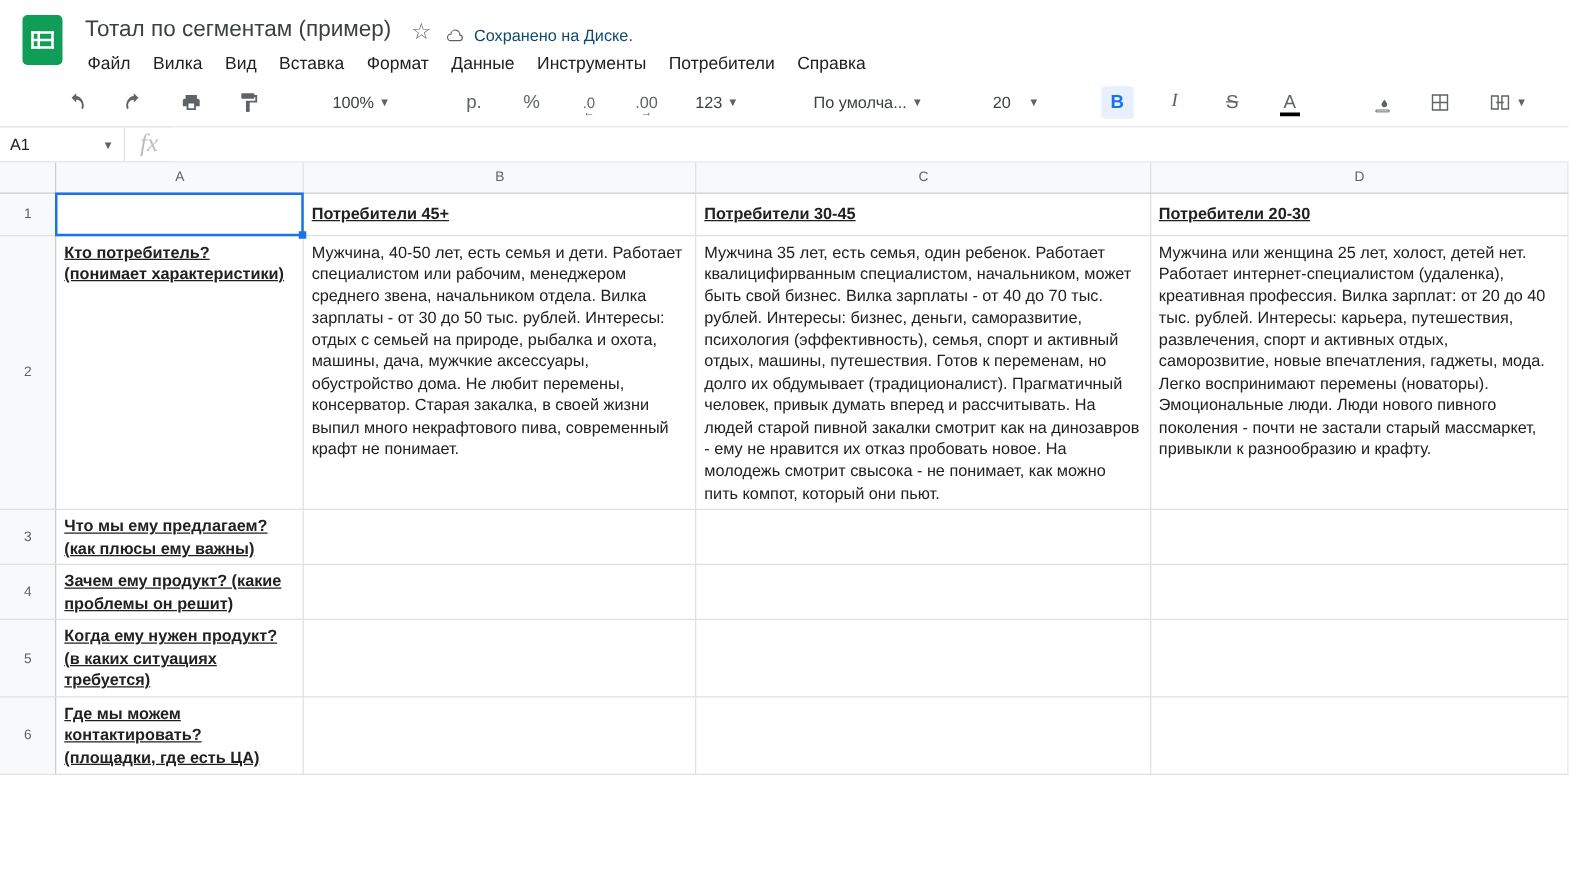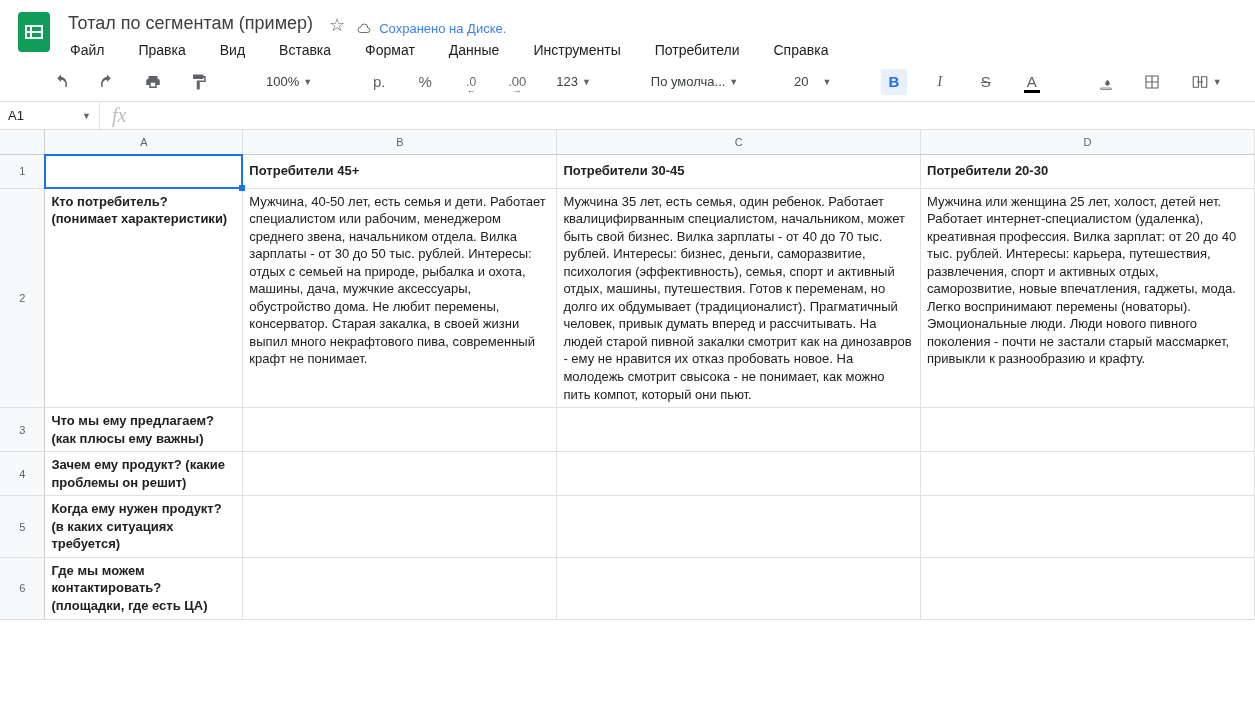--- a/index.html
+++ b/index.html
@@ -13,23 +13,23 @@
     linear-gradient(#fff,#fff) 0 0/18px 2px no-repeat,
     linear-gradient(#fff,#fff) 0 6px/18px 2px no-repeat,
     linear-gradient(#fff,#fff) 0 12px/18px 2px no-repeat,
     linear-gradient(#fff,#fff) 0 0/2px 14px no-repeat,
     linear-gradient(#fff,#fff) 5px 0/2px 14px no-repeat,
     linear-gradient(#fff,#fff) 16px 0/2px 14px no-repeat; }
   .title-area { flex: 1; padding-left: 6px; }
   .title-row { display: flex; align-items: flex-end; gap: 10px; height: 28px; }
   .doc-title { font-size: 18px; color: #3c4043; padding: 2px 6px; border-radius: 4px; }
   .star { color: #5f6368; font-size: 18px; cursor:pointer; }
-  .cloud-status { display:flex; align-items:center; gap:6px; color:#3b82f6; font-size:13px; }
+  .cloud-status { display:flex; align-items:center; gap:6px; color:#0c4a6e; font-size:13px; }
   .cloud-icon { width:18px; height:14px; display:inline-block; }
-  .menu-row { display: flex; gap: 18px; padding-top: 2px; }
+  .menu-row { display: flex; gap: 2px; padding-top: 2px; }
   .menu-item { font-size: 14px; color: #202124; padding: 4px 8px; border-radius: 4px; cursor:pointer; }
   .last-edit { color:#5f6368; text-decoration: underline; font-size: 14px; padding:4px 8px; cursor:pointer; margin-left: 6px; }
 
   
   .toolbar { display:flex; align-items:center; gap:20px; padding: 6px 12px 6px 48px; border-bottom: 1px solid #e0e0e0; height: 40px; }
   .tb-btn { min-width: 26px; height: 26px; display:flex; align-items:center; justify-content:center; color:#5f6368; border-radius:3px; cursor:pointer; font-size:15px; }
   .tb-sep { width:1px; height:20px; background:#dadce0; margin: 0 4px; }
   .tb-drop { display:flex; align-items:center; gap:4px; padding: 0 6px; height:26px; color:#3c4043; font-size:13px; cursor:pointer; border-radius:3px; }
   .caret { font-size: 9px; color:#5f6368; }
   .bold-active { color:#1a73e8; background:#e8f0fe; font-weight:bold; border-radius:3px; }
@@ -44,21 +44,21 @@
   .fx-label { font-style: italic; color:#bdbdbd; padding: 0 12px; font-family: Georgia, serif; font-size: 20px; }
   .fx-input { flex:1; height:100%; border:none; outline:none; font-size:13px; padding: 0 4px; }
 
   
   .grid-wrap { overflow:auto; }
   table.sheet { border-collapse: collapse; table-layout: fixed; }
   .corner { width: 46px; height: 24px; background:#f8f9fa; border-right:1px solid #ccc; border-bottom:1px solid #ccc; }
   th.col-head { background:#f8f9fa; color:#5f6368; font-weight:normal; font-size:11px; height:24px; border-right:1px solid #e0e0e0; border-bottom:1px solid #ccc; text-align:center; }
   th.row-head { background:#f8f9fa; color:#5f6368; font-weight:normal; font-size:11px; width:46px; border-right:1px solid #ccc; border-bottom:1px solid #e0e0e0; text-align:center; }
   td.cell { border-right:1px solid #e0e0e0; border-bottom:1px solid #e0e0e0; padding: 4px 6px; vertical-align: top; font-size: 13px; line-height: 1.35; color:#212121; }
-  td.cell.bold { font-weight: bold; }
+  td.cell.bold { font-weight: bold; text-decoration: underline; }
   .col-A { width: 200px; }
   .col-B { width: 320px; }
   .col-C { width: 370px; }
   .col-D { width: 340px; }
   
   .selected-cell { position:relative; }
   .selected-cell::after { content:""; position:absolute; inset:-1px; border:2px solid #1a73e8; pointer-events:none; }
   .selected-cell::before { content:""; position:absolute; right:-3px; bottom:-3px; width:6px; height:6px; background:#1a73e8; z-index:2; }
 
   .row-1 td.cell { height: 34px; vertical-align: middle; }
@@ -78,21 +78,21 @@
       <span class="star">☆</span>
       <span class="cloud-status">
         <svg class="cloud-icon" viewBox="0 0 24 24">
             <path fill="none" stroke="#5f6368" stroke-width="1.6" d="M6 18h12a4 4 0 0 0 .5-7.97A6 6 0 0 0 6.5 9 4 4 0 0 0 6 18z"></path>
           </svg>
         <span>Сохранено на Диске.</span>
       </span>
     </div>
     <div class="menu-row">
       <div class="menu-item">Файл</div>
-      <div class="menu-item">Правка</div>
+      <div class="menu-item">Вилка</div>
       <div class="menu-item">Вид</div>
       <div class="menu-item">Вставка</div>
       <div class="menu-item">Формат</div>
       <div class="menu-item">Данные</div>
       <div class="menu-item">Инструменты</div>
       <div class="menu-item">Потребители</div>
       <div class="menu-item">Справка</div>
     </div>
   </div>
 </div>

